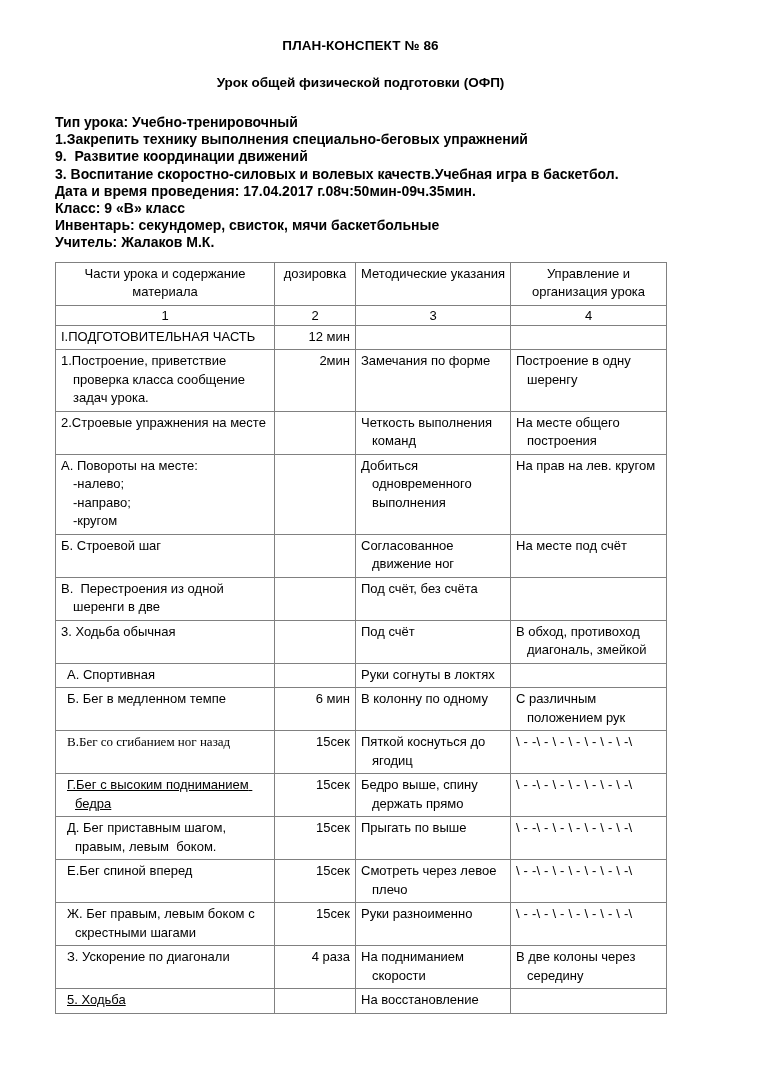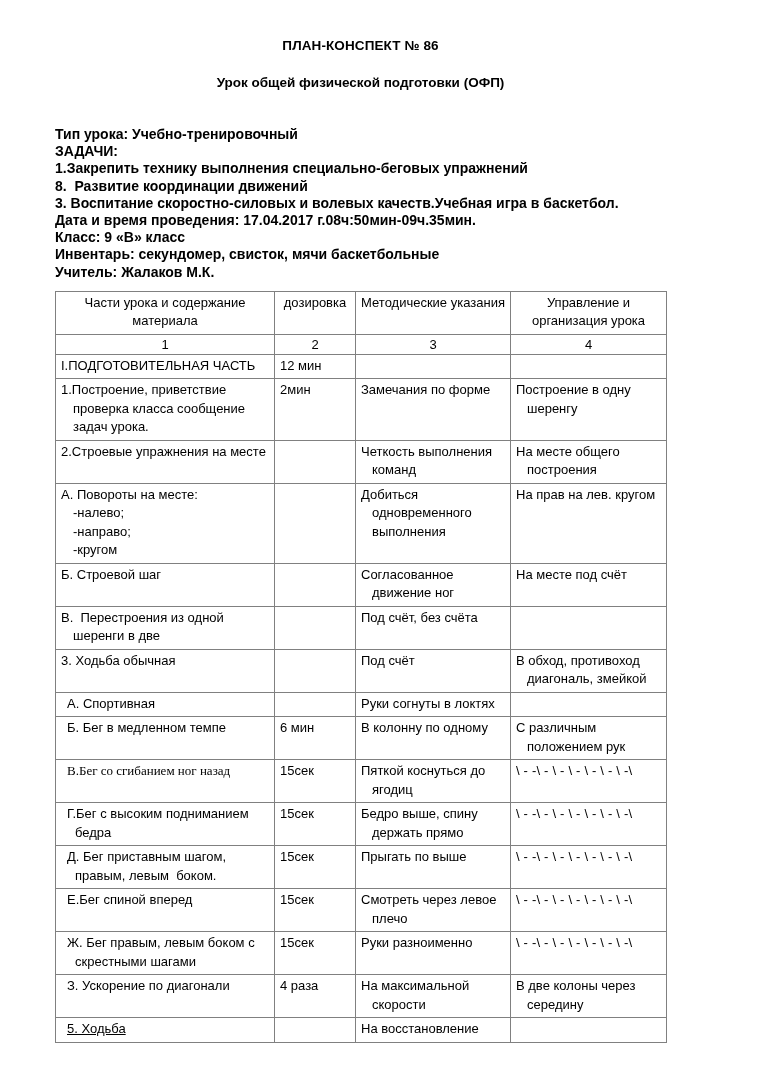--- a/index.html
+++ b/index.html
@@ -37,21 +37,21 @@
     font-size: 13.5px;
     line-height: 16px;
     letter-spacing: 0.1px;
     margin: 0 0 21px 0;
   }
   .title-sub {
     text-align: center;
     font-weight: bold;
     font-size: 13.5px;
     line-height: 16px;
-    margin: 0 0 35px 0;
+    margin: 0 0 23px 0;
   }
 
   
   .intro {
     font-weight: bold;
     font-size: 14px;
     line-height: 17.2px;
     margin: 0 0 10px 0;
   }
   .intro .line {
@@ -110,43 +110,43 @@
     text-indent: -14px;
     white-space: pre-wrap;
   }
   td.col-meth .hang,
   td.col-org .hang {
     padding-left: 11px;
     text-indent: -11px;
   }
   td.col-dose {
     white-space: pre-wrap;
+    text-align: right;
   }
   .slash {
     display: block;
     padding-left: 10px;
     text-indent: -10px;
     white-space: pre-wrap;
     letter-spacing: 0.2px;
   }
 </style>
 </head>
 <body>
 
 <div class="page">
   <div class="doc-body">
 
     <div class="title-main">ПЛАН-КОНСПЕКТ № 86</div>
     <div class="title-sub">Урок общей физической подготовки (ОФП)</div>
 
     <div class="intro">
       <div class="line">Тип урока: Учебно-тренировочный</div>
-      <div class="line">ЗАДАЧИ:</div>
       <div class="line">1.Закрепить технику выполнения специально-беговых упражнений</div>
-      <div class="line">8.  Развитие координации движений</div>
+      <div class="line">9.  Развитие координации движений</div>
       <div class="line">3. Воспитание скоростно-силовых и волевых качеств.Учебная игра в баскетбол.</div>
       <div class="line">Дата и время проведения: 17.04.2017 г.08ч:50мин-09ч.35мин.</div>
       <div class="line">Класс: 9 «В» класс</div>
       <div class="line">Инвентарь: секундомер, свисток, мячи баскетбольные</div>
       <div class="line">Учитель: Жалаков М.К.</div>
     </div>
 
     <table class="lesson-table">
       <colgroup>
         <col class="c1">
@@ -294,21 +294,21 @@
           <td class="col-meth">
               <span class="hang">Пяткой коснуться до ягодиц</span>
             </td>
           <td class="col-org">
               <span class="slash">\ - -\ - \ - \ - \ - \ - \ -\</span>
             </td>
         </tr>
 
         <tr>
           <td class="col-part">
-              <span class="hang" style="padding-left:14px;text-indent:-8px;">Г.Бег с высоким подниманием бедра</span>
+              <span class="hang" style="padding-left:14px;text-indent:-8px;text-decoration:underline;">Г.Бег с высоким подниманием бедра</span>
             </td>
           <td class="col-dose">15сек</td>
           <td class="col-meth">
               <span class="hang">Бедро выше, спину держать прямо</span>
             </td>
           <td class="col-org">
               <span class="slash">\ - -\ - \ - \ - \ - \ - \ -\</span>
             </td>
         </tr>
 
@@ -350,21 +350,21 @@
               <span class="slash">\ - -\ - \ - \ - \ - \ - \ -\</span>
             </td>
         </tr>
 
         <tr>
           <td class="col-part">
               <span class="hang" style="padding-left:14px;text-indent:-8px;">З. Ускорение по диагонали</span>
             </td>
           <td class="col-dose">4 раза</td>
           <td class="col-meth">
-              <span class="hang">На максимальной скорости</span>
+              <span class="hang">На подниманием скорости</span>
             </td>
           <td class="col-org">
               <span class="hang">В две колоны через середину</span>
             </td>
         </tr>
 
         <tr>
           <td class="col-part">
               <span class="hang" style="padding-left:14px;text-indent:-8px;text-decoration:underline;">5. Ходьба</span>
             </td>

